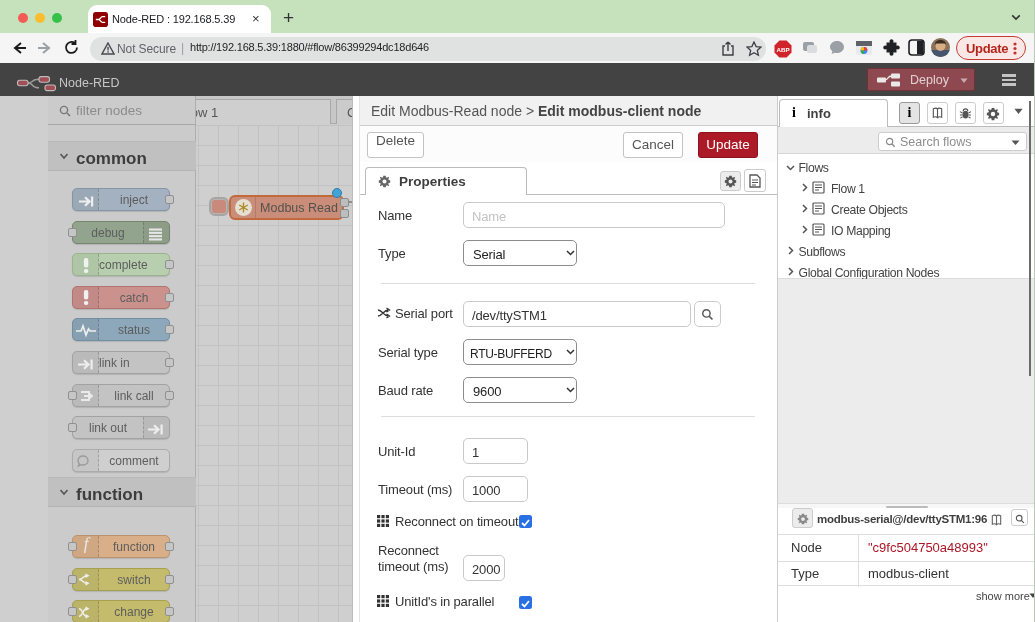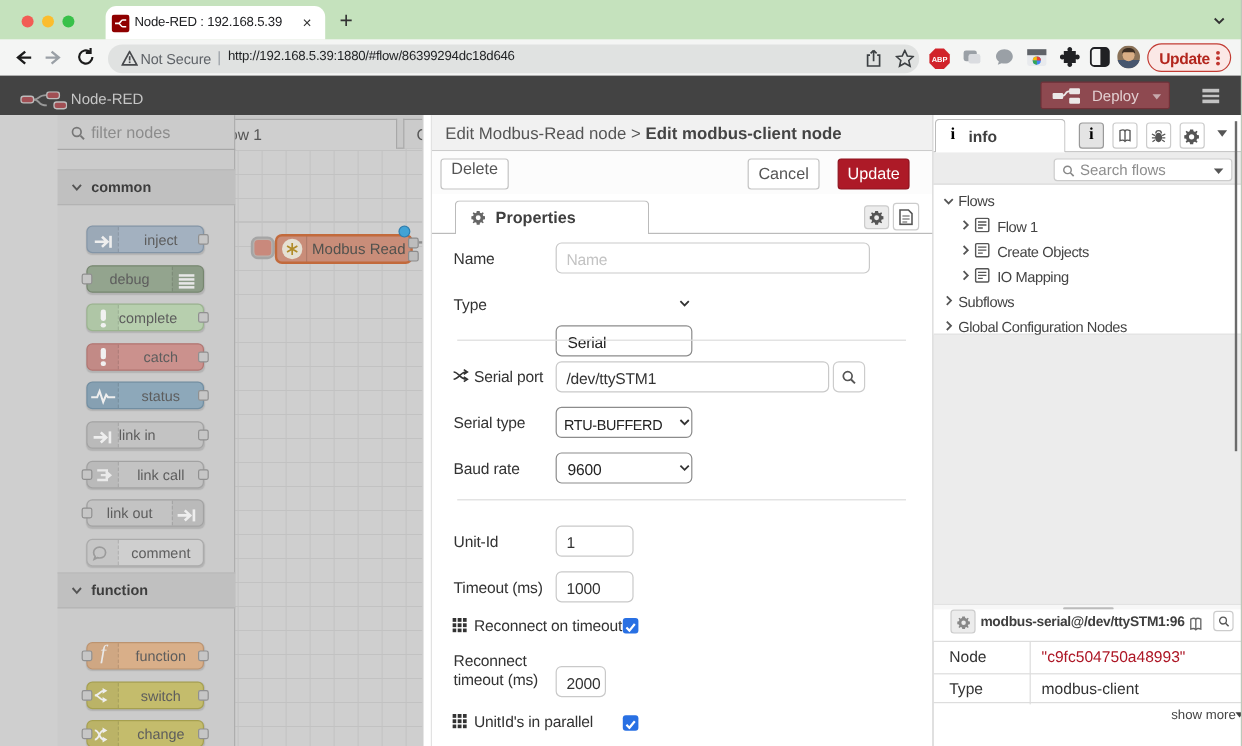--- a/index.html
+++ b/index.html
@@ -36,21 +36,21 @@
   #wspace { left:149px; top:0; width:628px; height:526px;
      background-image: linear-gradient(to right, #c2c2c2 1px, transparent 1px), linear-gradient(to bottom, #c2c2c2 1px, transparent 1px);
      background-size: 20px 20px; background-position: 9px 9px; background-color:#cfcfcf; }
   #wtabs { left:149px; top:0; width:628px; height:28px; background:#c7c7c7; border-bottom:1px solid #a8a8a8; }
   #wtab1 { left:20px; top:3px; width:162px; height:25px; background:#cfcfcf; border:1px solid #a8a8a8; border-bottom:none; color:#565656; font-size:13px; }
   #wtab2 { left:187px; top:3px; width:120px; height:25px; background:#cbcbcb; border:1px solid #a8a8a8; border-bottom:none; color:#565656; font-size:13px; }
 
   
   #palette { left:0; top:0; width:148px; height:526px; background:#cbcbcb; border-right:1px solid #aeaeae;margin-left:48px; }
   #psearch { left:0; top:0; width:148px; height:29px; border-bottom:1px solid #a7a7a7; color:#8c8c8c; }
-  .pcat { left:0; width:148px; height:30px; background:#c0c0c0; border-bottom:1px solid #b3b3b3; border-top:1px solid #b9b9b9; color:#3d3d3d; font-weight:bold; font-size:12px; }
+  .pcat { left:0; width:148px; height:30px; background:#c0c0c0; border-bottom:1px solid #b3b3b3; border-top:1px solid #b9b9b9; color:#3d3d3d; font-weight:bold; font-size:17px; }
   .pcat .lbl { position:absolute; left:28px; top:7px; }
   .pnode { left:24px; width:98px; height:23px; border-radius:5px; font-size:12px; color:#5d5d5d; box-shadow:0 1px 1px rgba(0,0,0,0.12); }
   .pnode .istrip { position:absolute; top:0; width:26px; height:21px; background:rgba(0,0,0,0.045); }
   .istrip.l { left:0; border-right:1px dashed rgba(0,0,0,0.18); border-radius:4px 0 0 4px; }
   .istrip.r { right:0; border-left:1px dashed rgba(0,0,0,0.18); border-radius:0 4px 4px 0; }
   .pnode .txt { position:absolute; top:4px; width:100%; }
   .pport { position:absolute; width:9px; height:9px; background:#c6c6c6; border:1px solid #909090; border-radius:2px; top:6px; }
   .pport.r { right:-5px; }
   .pport.l { left:-5px; }
   .picon { position:absolute; top:2px; left:0; width:26px; height:17px; color:#e9e9e9; text-align:center; }
@@ -69,21 +69,21 @@
   #tray { left:352px; top:0; width:425px; height:526px; background:#fff; border-left:1px solid #bbb; }
   #traybar { left:0px; top:0; width:7px; height:526px; background:#fff; border-right:1px solid #e2e2e2; }
   #trayhead { left:7px; top:0; width:418px; height:30px; background:#f1f1f1; border-bottom:1px solid #ccc; font-size:14px; color:#555; }
   #traybtns { left:7px; top:30px; width:418px; height:36px; background:#fcfcfc; }
   .btn { position:absolute; height:26px; border:1px solid #c3c3c3; border-radius:3px; background:#fff; font-size:13.5px; color:#555; text-align:center; }
   #btn-delete { left:7px; top:6px; width:57px; padding-top:0; }
   #btn-cancel { left:263px; top:6px; width:60px; padding-top:4px; }
   #btn-update { left:338px; top:6px; width:60px; padding-top:4px; background:#ad1a27; border-color:#8e131f; color:#fff; }
   #ptabrow { left:7px; top:66px; width:418px; height:33px; background:#fff; }
   #ptabrow .underline { position:absolute; left:0; bottom:0; width:418px; height:1px; background:#bbb; }
-  #ptab { position:absolute; left:19px; top:5px; width:162px; height:28px; background:#fff; border:1px solid #bbb; border-bottom:none; border-radius:4px 4px 0 0; z-index:2; }
+  #ptab { position:absolute; left:5px; top:5px; width:162px; height:28px; background:#fff; border:1px solid #bbb; border-bottom:none; border-radius:4px 4px 0 0; z-index:2; }
   #ptab .t { position:absolute; left:33px; top:6px; font-weight:bold; font-size:13.5px; color:#3f3f3f; }
   .minibtn { position:absolute; width:21px; height:20px; border:1px solid #ccc; border-radius:3px; background:#fff; text-align:center; }
   #mb-gear { left:360px; top:9px; background:#ececec; }
   #mb-doc  { left:384px; top:7px; height:23px; width:22px; }
 
   
   #form { left:7px; top:99px; width:418px; height:427px; background:#fff; font-size:13px; letter-spacing:-0.15px; color:#333; }
   .finput { position:absolute; border:1px solid #c9c9c9; border-radius:5px; background:#fff; font-size:13px; color:#333; padding:5.5px 0 0 8px; height:26px; }
   .fselect { position:absolute; border:1px solid #8c8c8c; border-radius:5px; background:#fff; font-size:13px; color:#222; padding:5.5px 0 0 9px; height:26px; }
   .hr { position:absolute; left:21px; width:374px; height:1px; background:#ddd; }
@@ -411,21 +411,21 @@
               <path d="M3 6 H9 M3 8.5 H9 M3 11 H7" stroke="#555" stroke-width="1"></path>
             </svg>
         </div>
       </div>
       <div id="form" class="abs">
 
         <span class="abs" style="left:18px; top:13px;">Name</span>
         <div class="finput" style="left:103px; top:7px; width:262px; color:#c3c3c3;">Name</div>
 
         <span class="abs" style="left:18px; top:51px;">Type</span>
-        <div class="fselect" style="left:103px; top:45px; width:114px;margin-top:31px;">Serial</div>
+        <div class="fselect" style="left:103px; top:45px; width:114px;">Serial</div>
         <svg class="abs" style="left:206px; top:55px;" width="9" height="6" viewBox="0 0 9 6">
             <path d="M1 1 L4.5 4.5 L8 1" stroke="#333" stroke-width="1.5" fill="none"></path>
           </svg>
         <div class="hr" style="top:88px;"></div>
 
         <svg class="abs" style="left:17px; top:112px;" width="14" height="12" viewBox="0 0 14 12">
             <path d="M1 3 C5 3 7 9 11 9 M1 9 C5 9 7 3 11 3 M9.5 1 L12.5 3 L9.5 5 M9.5 7 L12.5 9 L9.5 11" stroke="#333" stroke-width="1.3" fill="none"></path>
           </svg>
         <span class="abs" style="left:35px; top:111px;">Serial port</span>
         <div class="finput" style="left:103px; top:106px; width:228px;">/dev/ttySTM1</div>

